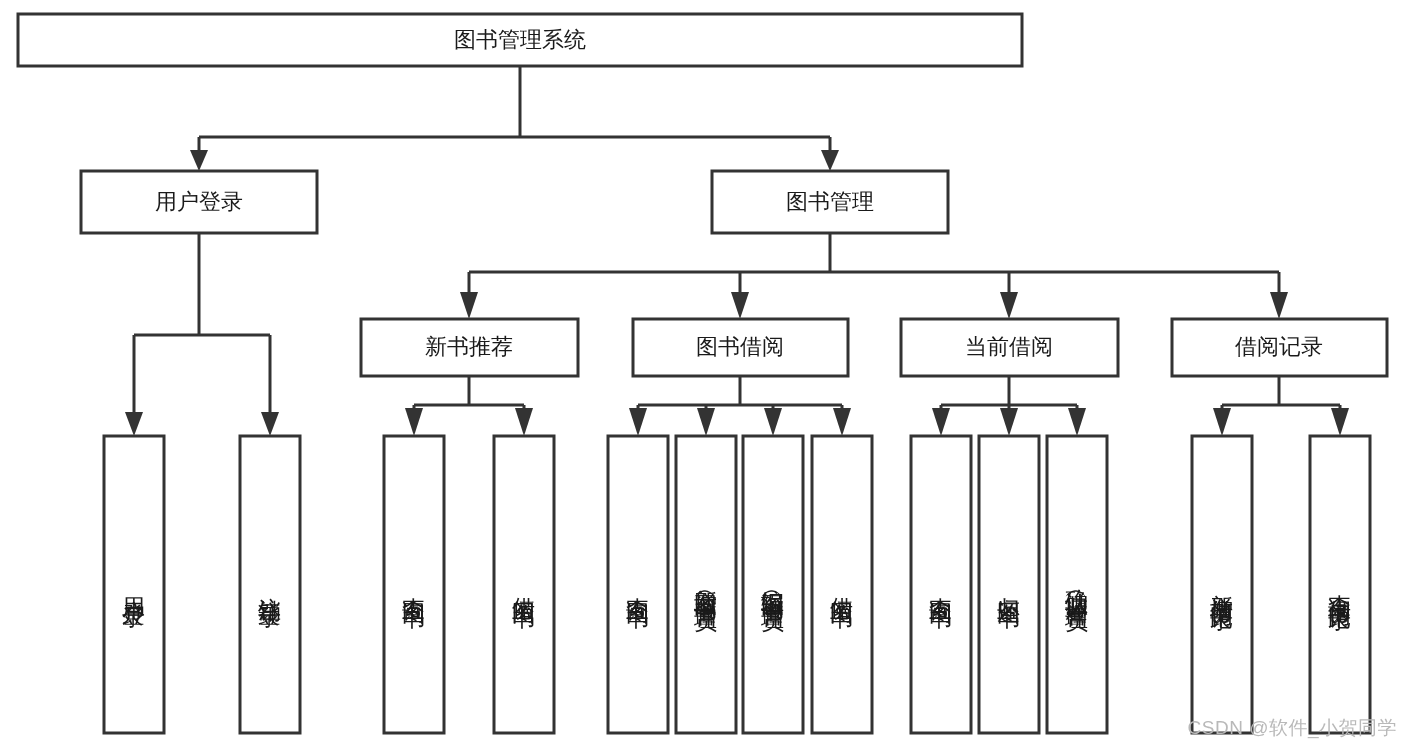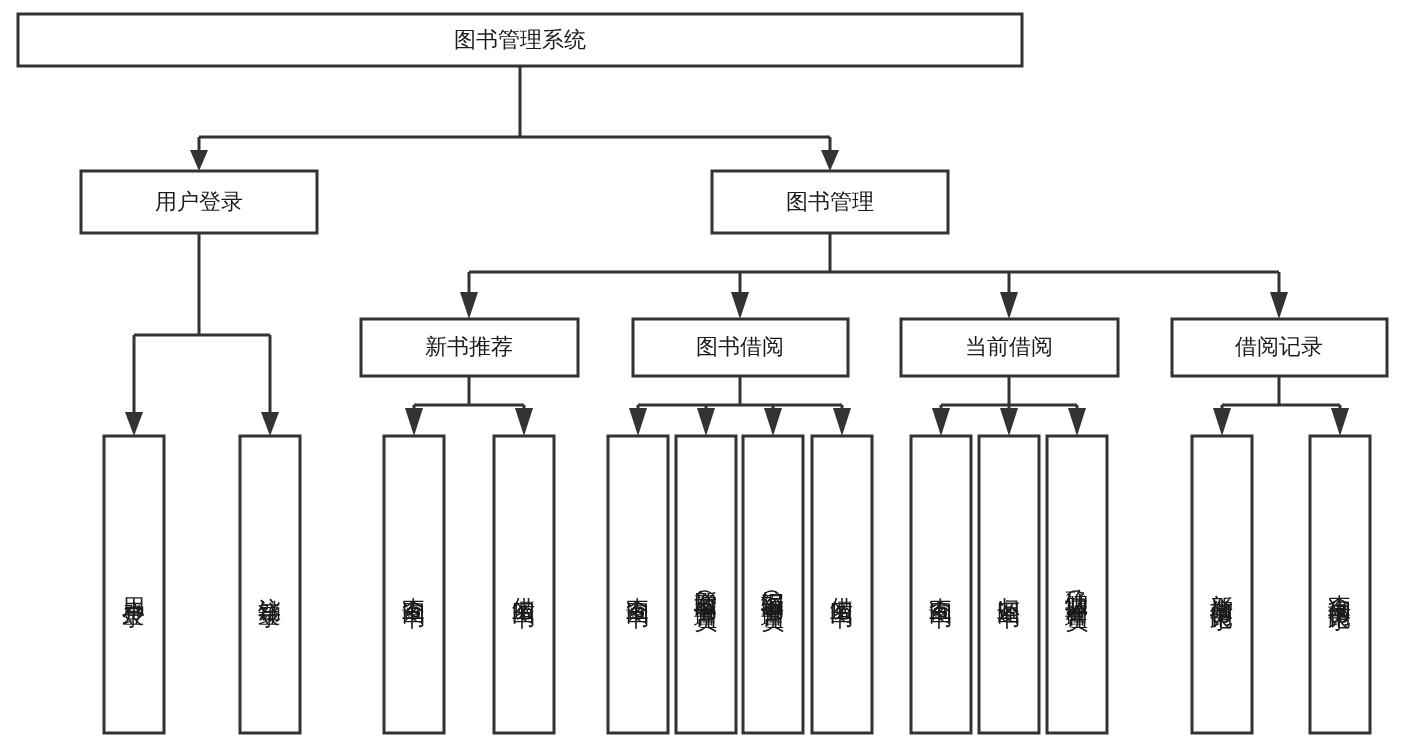--- a/index.html
+++ b/index.html
@@ -256,14 +256,15 @@
     <span class="node-label-v">确认归还（管理员）</span>
   </div>
 
   <div class="leaf-cell" style="left:1192px; top:436px; width:60px; height:297px;">
     <span class="node-label-v">新增借阅记录</span>
   </div>
   <div class="leaf-cell" style="left:1310px; top:436px; width:60px; height:297px;">
     <span class="node-label-v">查询借阅记录</span>
   </div>
 
+  <div id="watermark">CSDN @软件_小贺同学</div>
 
 </div>
 
 </body></html>

